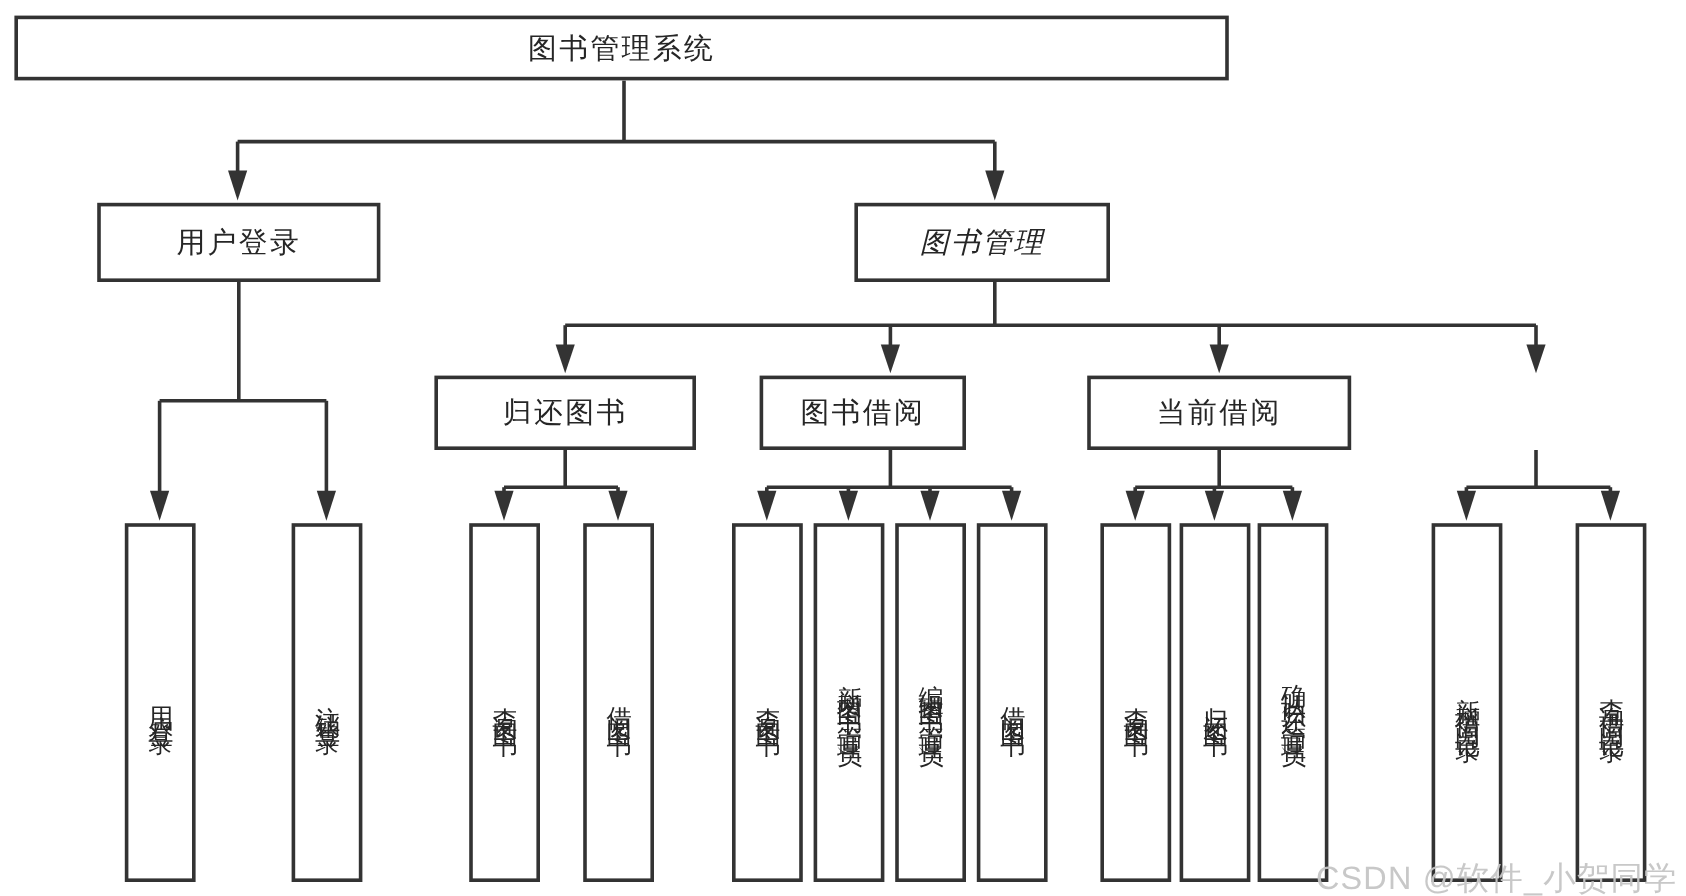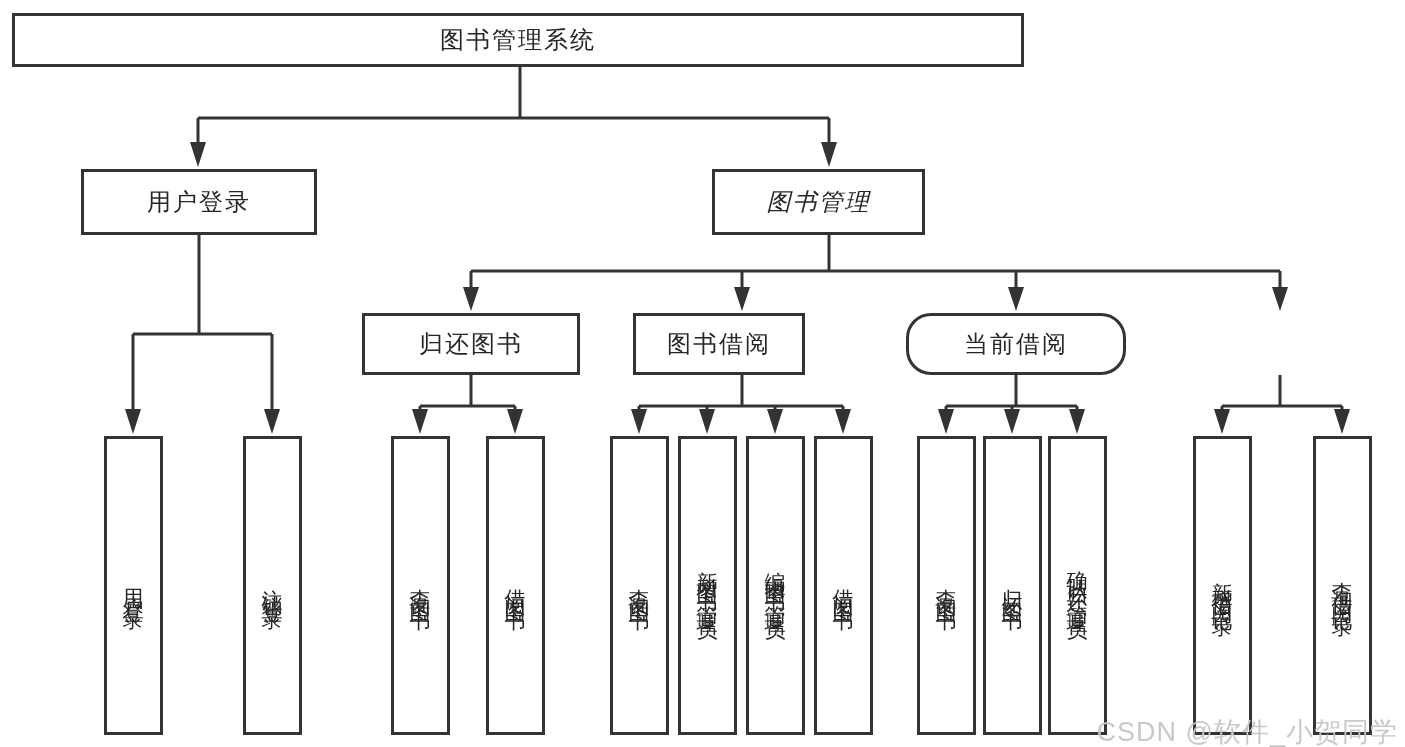--- a/index.html
+++ b/index.html
@@ -120,21 +120,21 @@
   <div class="hbox" style="left:712px;top:169px;width:213px;height:66px;font-style:italic;">
     <span>图书管理</span>
   </div>
 
   <div class="hbox" style="left:362px;top:313px;width:218px;height:62px;">
     <span>归还图书</span>
   </div>
   <div class="hbox" style="left:633px;top:313px;width:172px;height:62px;">
     <span>图书借阅</span>
   </div>
-  <div class="hbox" style="left:906px;top:313px;width:220px;height:62px;border-radius:25px;">
+  <div class="hbox" style="left:906px;top:313px;width:220px;height:62px;">
     <span>当前借阅</span>
   </div>
 
   <div class="leaf" style="left:104px;">
     <span class="vtext">用户登录</span>
   </div>
   <div class="leaf" style="left:243px;">
     <span class="vtext">注销登录</span>
   </div>
 

